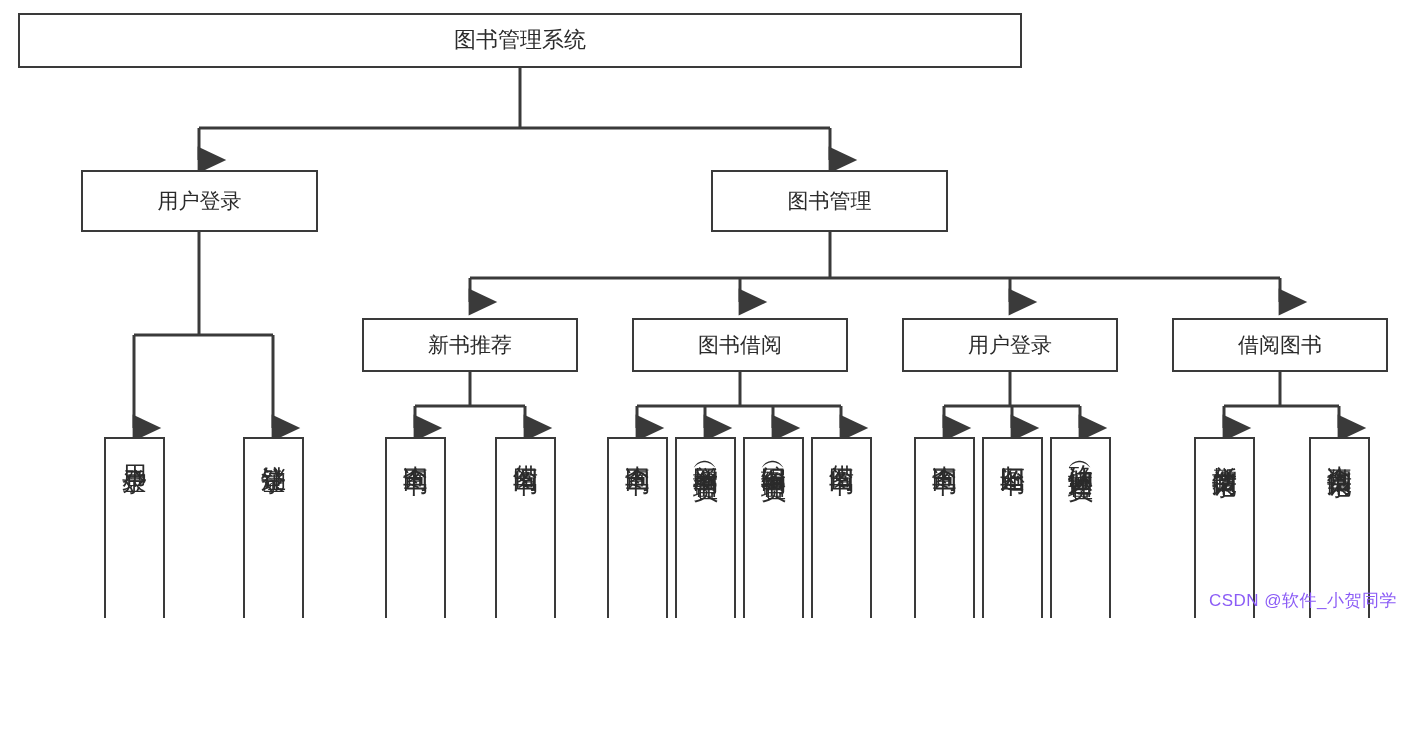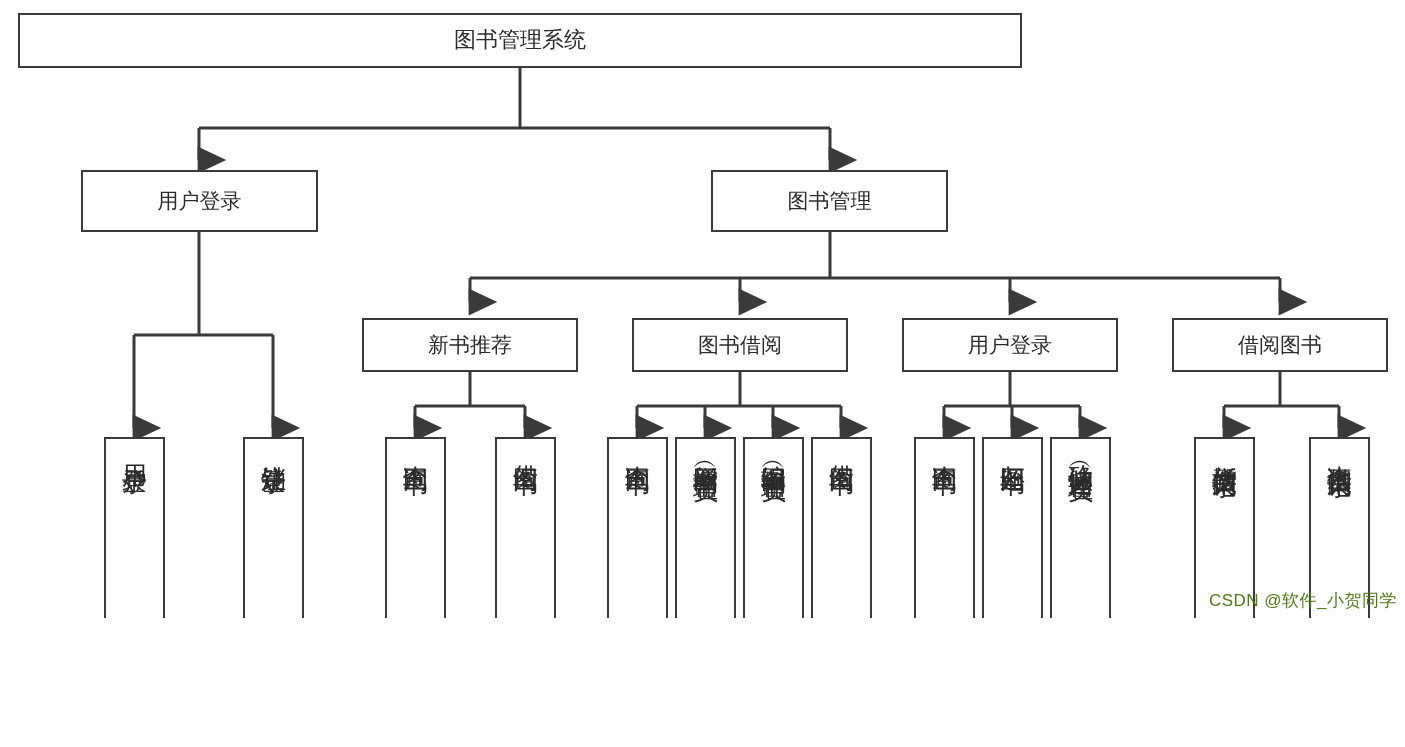--- a/index.html
+++ b/index.html
@@ -55,21 +55,21 @@
     font-size: 25px;
     letter-spacing: 2px;
     line-height: 1;
   }
   .node.root .lbl { font-size: 22px; }
   #watermark {
     position: absolute;
     right: 8px;
     bottom: 6px;
     font-size: 17px;
-    color: #4d7c0f;
+    color: #8b5cf6;
     letter-spacing: 0.5px;
     white-space: nowrap;
   }
 </style>
 </head>
 <body>
 
 <div id="canvas">
 
   <svg id="wires" viewBox="0 0 1405 747" width="1405" height="747">

